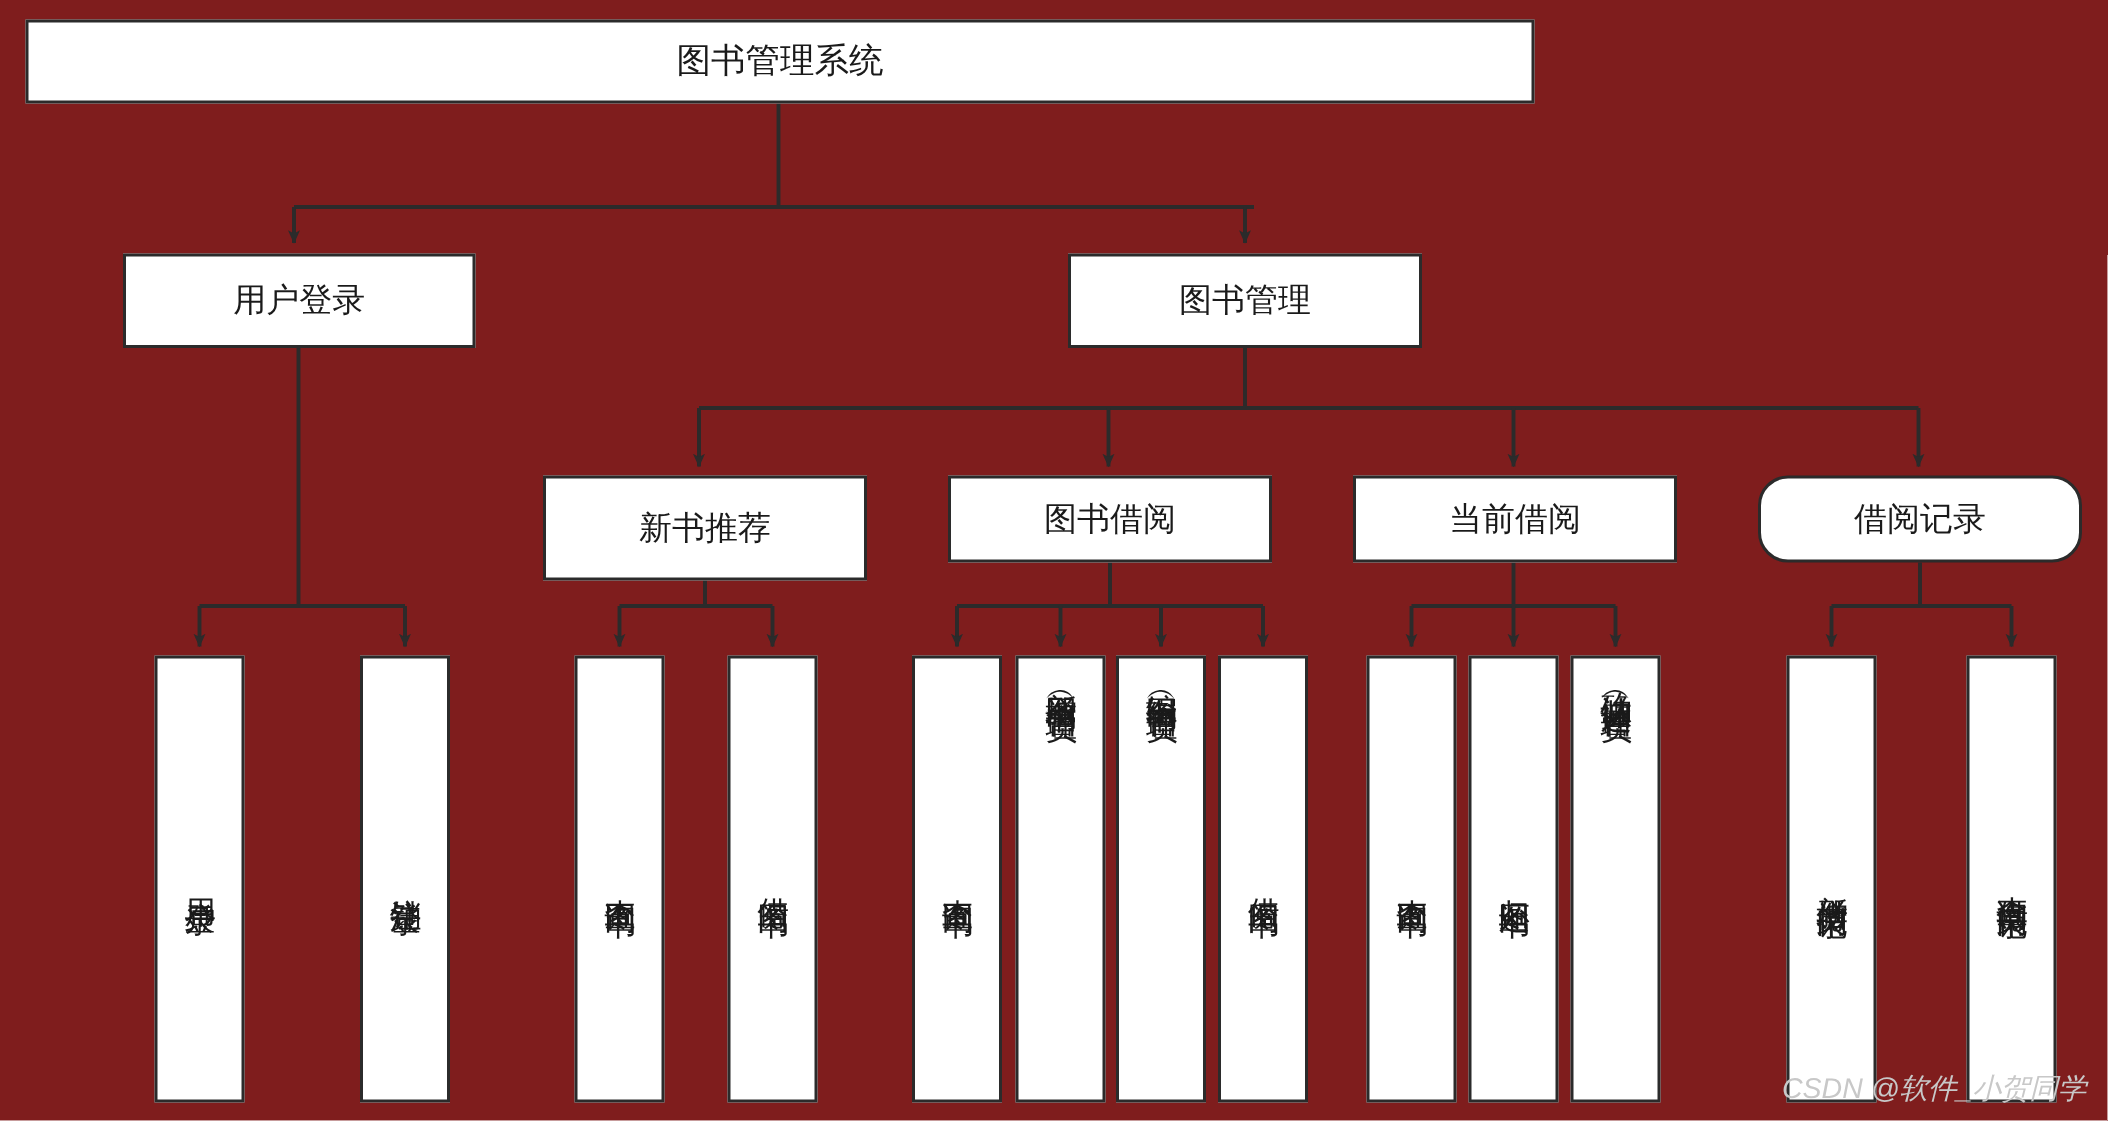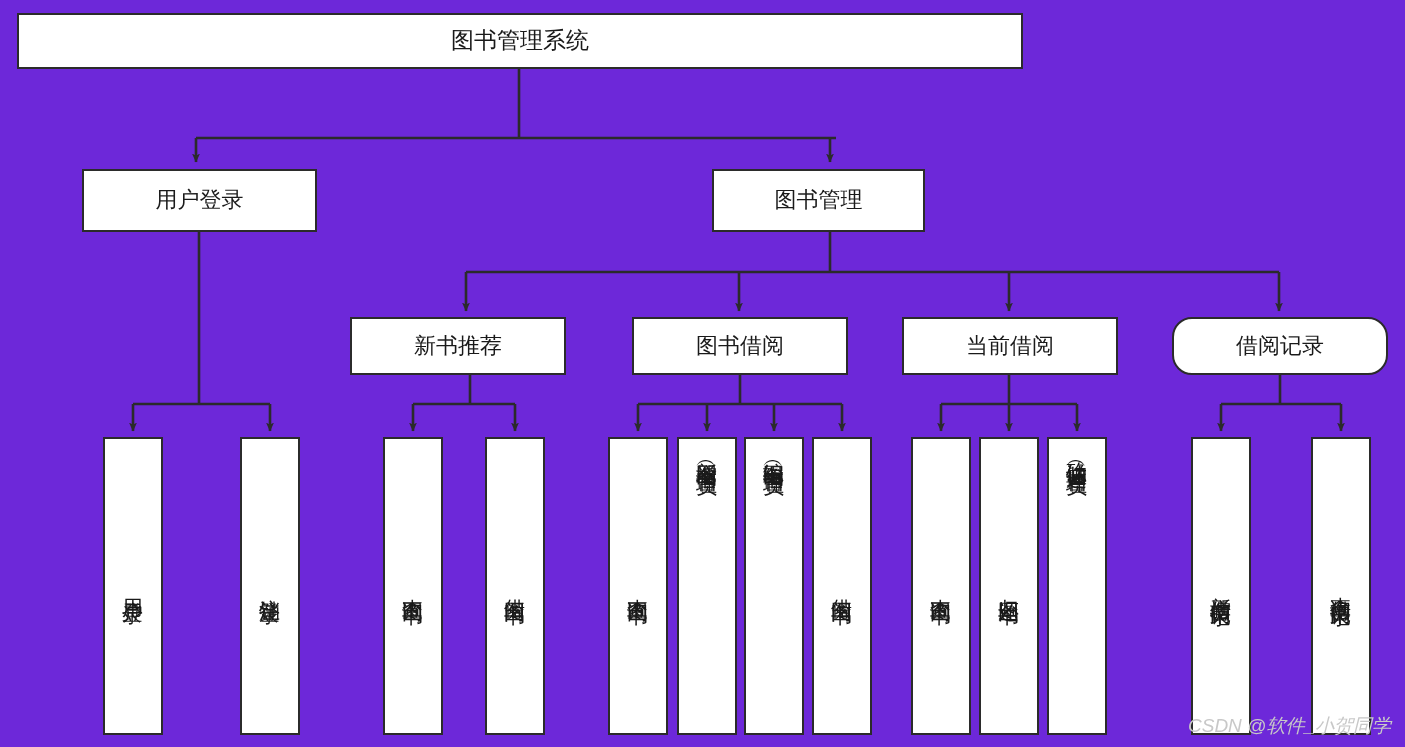--- a/index.html
+++ b/index.html
@@ -7,21 +7,21 @@
     padding: 0;
     background: #ffffff;
   }
   body {
     font-family: "Liberation Sans", "DejaVu Sans", sans-serif;
   }
   #diagram-root {
     position: relative;
     width: 1405px;
     height: 747px;
-    background: #6d28d9;
+    background: #7f1d1d;
     overflow: hidden;
   }
   svg.edges {
     position: absolute;
     left: 0;
     top: 0;
     width: 1405px;
     height: 747px;
   }
   .node {
@@ -126,25 +126,25 @@
     </g>
   </svg>
 
   <div class="node node-root" style="left:17px; top:13px; width:1006px; height:56px;">
     <span class="label">图书管理系统</span>
   </div>
 
   <div class="node node-l2" style="left:82px; top:169px; width:235px; height:63px;">
     <span class="label">用户登录</span>
   </div>
-  <div class="node node-l2" style="left:712px; top:169px; width:213px; height:63px;">
+  <div class="node node-l2" style="left:712px; top:169px; width:236px; height:63px;">
     <span class="label">图书管理</span>
   </div>
 
-  <div class="node node-l3" style="left:350px; top:317px; width:216px; height:58px;justify-content:center;">
+  <div class="node node-l3" style="left:362px; top:317px; width:216px; height:70px;justify-content:center;">
     <span class="label">新书推荐</span>
   </div>
   <div class="node node-l3" style="left:632px; top:317px; width:216px; height:58px;">
     <span class="label">图书借阅</span>
   </div>
   <div class="node node-l3" style="left:902px; top:317px; width:216px; height:58px;">
     <span class="label">当前借阅</span>
   </div>
   <div class="node node-l3" style="left:1172px; top:317px; width:216px; height:58px;border-radius:20px;">
     <span class="label">借阅记录</span>

